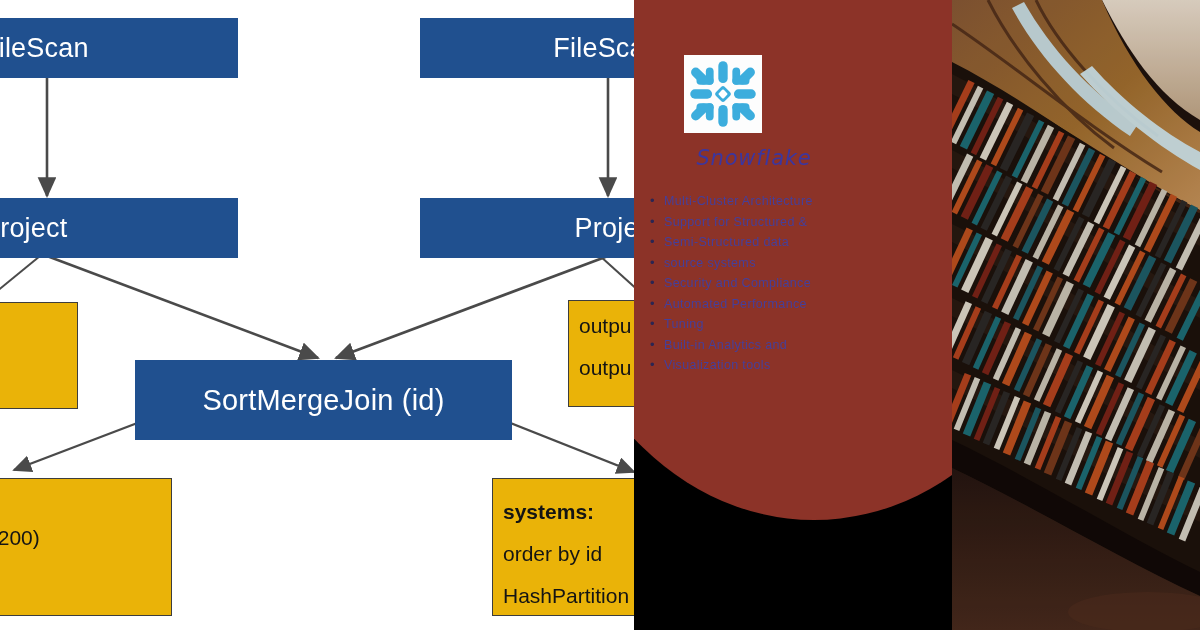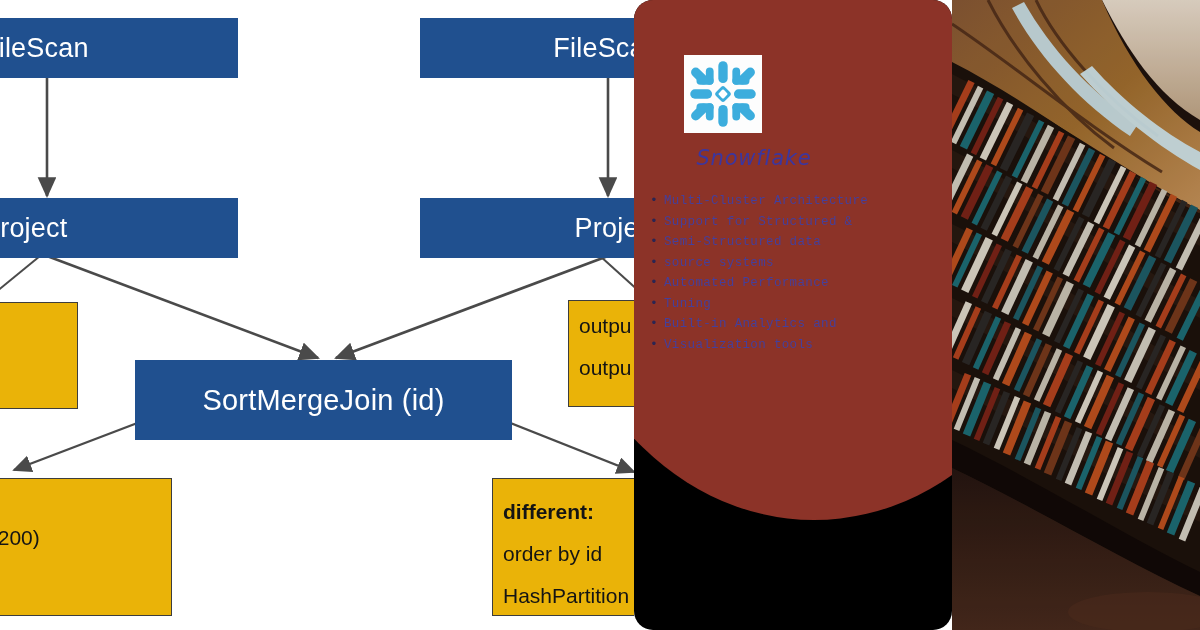--- a/index.html
+++ b/index.html
@@ -66,21 +66,20 @@
     pointer-events: none;
   }
 
   
   #panel-snow {
     position: absolute;
     left: 634px; top: 0;
     width: 318px; height: 630px;
     background: #000000;
     overflow: hidden;
-    border-radius: 19px;
   }
   #snow-circle {
     position: absolute;
     left: -90px;
     top: -120px;
     width: 540px;
     height: 640px;
     border-radius: 50%;
     background: #8c3328;
   }
@@ -108,21 +107,21 @@
   #snow-list {
     position: absolute;
     left: 8px;
     top: 192px;
     width: 230px;
     margin: 0;
     padding: 0 0 0 22px;
     list-style: none;
     color: #453f9b;
     font-size: 12.5px;
-    font-family: Liberation Mono, monospace;
+    font-family: Liberation Sans, sans-serif;
     line-height: 1.56;
     letter-spacing: .35px;
   }
   #snow-list li {
     position: relative;
     margin: 0 0 1px 0;
   }
   #snow-list li::before {
     content: "\2022";
     position: absolute;
@@ -200,21 +199,21 @@
     <div class="ann-box" style="left:568px; top:300px; width:110px; height:107px;">
       <span class="ln">outpu</span>
       <span class="ln">outpu</span>
     </div>
 
     <div class="ann-box" style="left:-88px; top:478px; width:260px; height:138px; padding-top:48px;">
       <span class="ln">ning(id, 200)</span>
     </div>
 
     <div class="ann-box" style="left:492px; top:478px; width:168px; height:138px; padding-top:22px;">
-      <span class="ln bold">different:</span>
+      <span class="ln bold">systems:</span>
       <span class="ln">order by id</span>
       <span class="ln">HashPartition</span>
     </div>
   </div>
 
   <div id="panel-snow">
     <div id="snow-circle"></div>
 
     <div id="snow-logo">
       <svg viewBox="0 0 100 100" width="78" height="78">
@@ -246,20 +245,21 @@
       </svg>
     </div>
 
     <div id="snow-title">Snowflake</div>
 
     <ul id="snow-list">
       <li>Multi-Cluster Architecture</li>
       <li>Support for Structured &amp;</li>
       <li style="list-style:none;">Semi-Structured data</li>
       <li style="list-style:none;">source systems</li>
+      <li>Security and Compliance</li>
       <li>Automated Performance</li>
       <li style="list-style:none;">Tuning</li>
       <li>Built-in Analytics and</li>
       <li style="list-style:none;">Visualization tools</li>
     </ul>
   </div>
 
   <div id="panel-lib">
     <svg id="lib-svg" viewBox="0 0 248 630" preserveAspectRatio="none">
       <defs>

